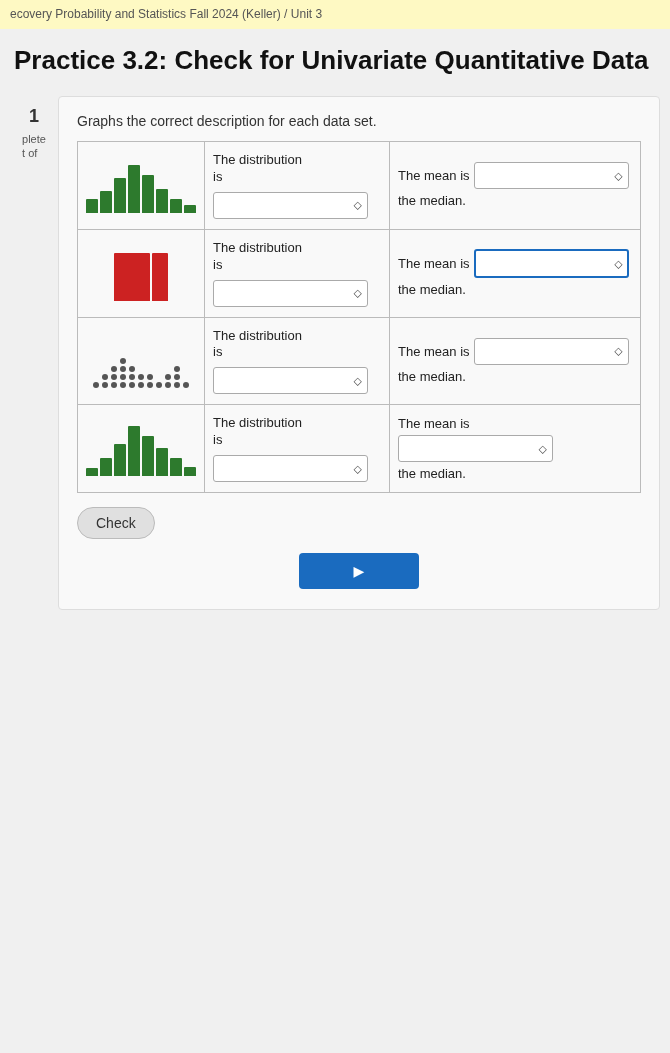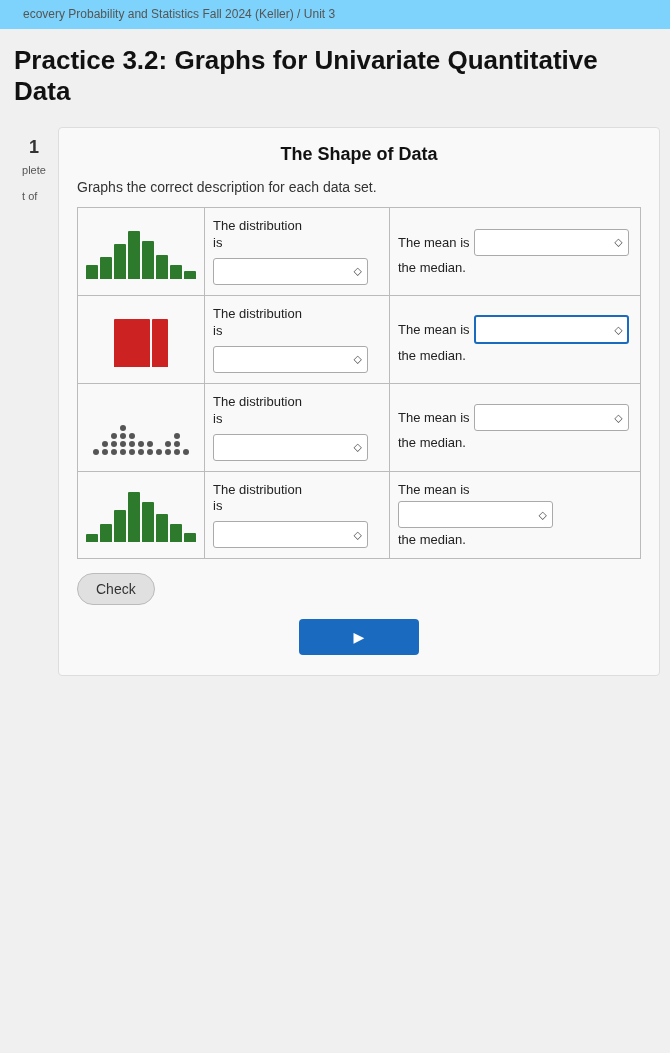--- a/index.html
+++ b/index.html
@@ -5,22 +5,22 @@
     * { box-sizing: border-box; margin: 0; padding: 0; }
     body {
       font-family: Arial, sans-serif;
       background: #f0f0f0;
       width: 670px;
       min-height: 1053px;
       overflow-x: hidden;
     }
 
     .breadcrumb-bar {
-      background: #7dd3fc;
-      padding: 6px 23px;
+      background: #fef9c3;
+      padding: 6px 10px;
       font-size: 12px;
       color: #333;
       line-height: 1.4;
     }
 
     .breadcrumb-bar .breadcrumb-line1 {
       color: #555;
     }
 
     .breadcrumb-bar .breadcrumb-line2 {
@@ -56,21 +56,21 @@
       font-weight: bold;
       color: #333;
     }
 
     .sidebar-labels {
       display: flex;
       flex-direction: column;
       font-size: 11px;
       color: #555;
       margin-top: 6px;
-      gap: 14px;
+      gap: 2px;
     }
 
     .content-card {
       background: #f9f9f9;
       border: 1px solid #ddd;
       border-radius: 4px;
       flex: 1;
       padding: 16px 18px 20px 18px;
     }
 
@@ -240,34 +240,33 @@
     
     .histogram-uniform .bar { background: #cc2222; }
   </style>
 </head>
 <body>
 
 <div class="breadcrumb-bar">
   <div class="breadcrumb-line1">ecovery Probability and Statistics Fall 2024 (Keller)  /  Unit 3</div>
 </div>
 
-<div class="page-title">Practice 3.2: Graphs for Univariate Quantitative Data</div>
+<div class="page-title">Practice 3.2: Check for Univariate Quantitative Data</div>
 
 <div class="main-content">
 
   <div class="left-sidebar">
     <div class="question-number">1</div>
     <div class="sidebar-labels">
       <span>plete</span>
       <span>t of</span>
     </div>
   </div>
 
   <div class="content-card">
-    <div class="card-title">The Shape of Data</div>
     <div class="instruction-text">Graphs the correct description for each data set.</div>
 
     <table class="data-table">
       <tbody>
 
         <tr>
           <td class="cell-graph">
 
             <div class="histogram histogram-skewed_right">
               <div class="bar" style="height:14px;"></div>

